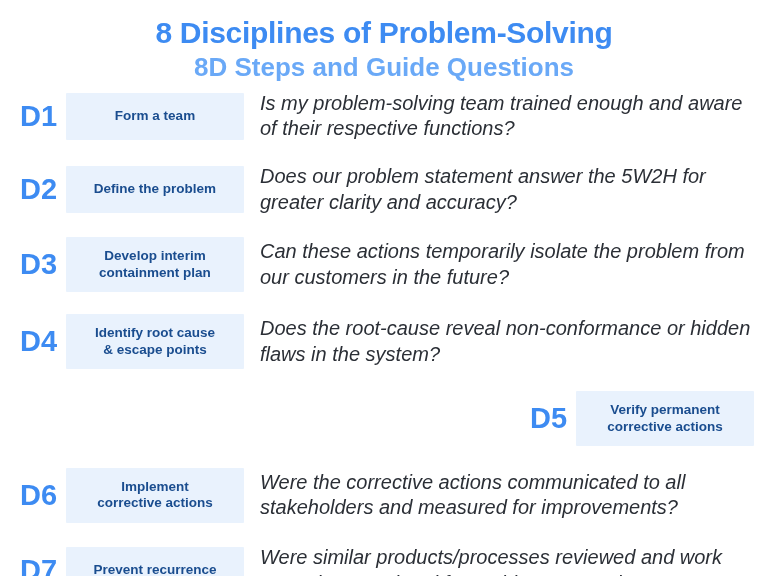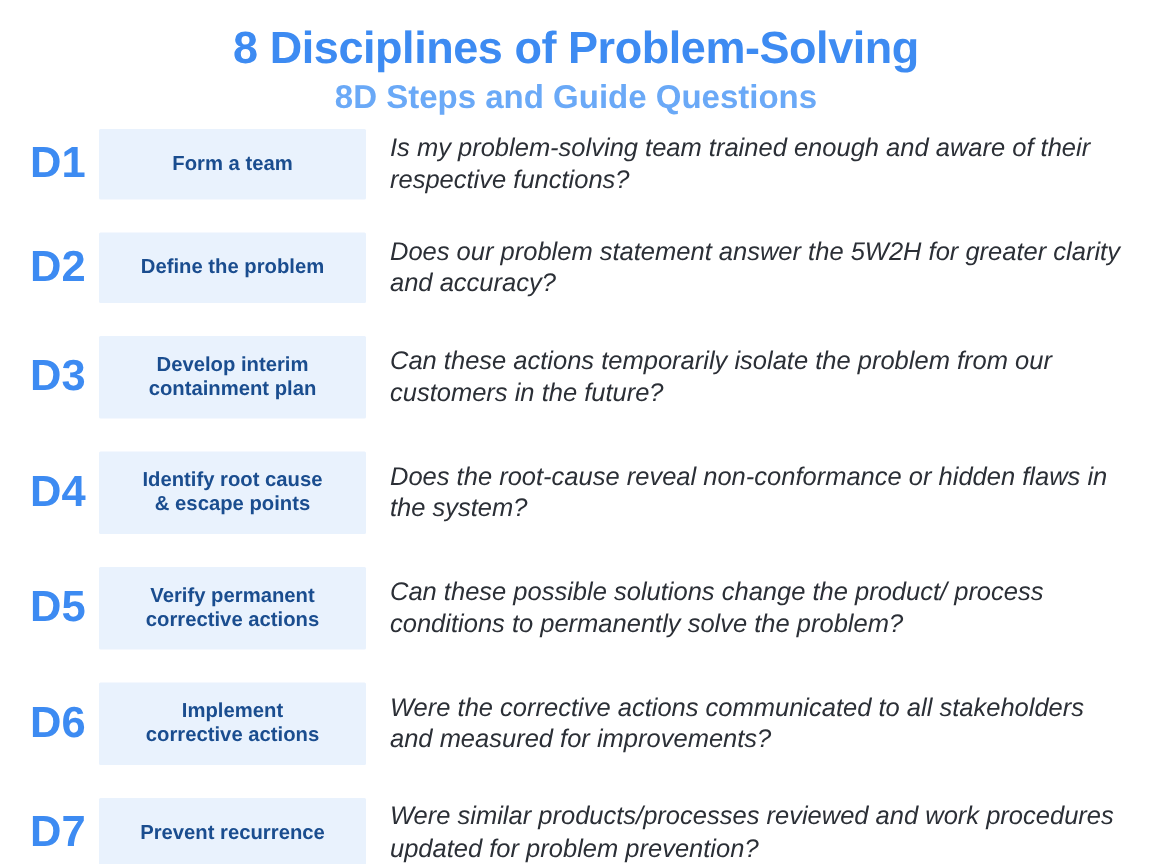--- a/index.html
+++ b/index.html
@@ -24,21 +24,21 @@
     text-align: center;
     font-size: 30px;
     font-weight: bold;
     color: #3d8bf2;
     letter-spacing: -0.3px;
     line-height: 1.12;
     margin: 6px 0 0 0;
   }
   .subtitle {
     text-align: center;
-    font-size: 22px;
+    font-size: 26px;
     font-weight: bold;
     color: #6aa9f7;
     line-height: 1.2;
     margin: 2px 0 8px 0;
   }
   .rows {
     display: flex;
     flex-direction: column;
     gap: 22px;
     margin-top: 4px;
@@ -73,21 +73,21 @@
     box-sizing: border-box;
     min-height: 47px;
     display: flex;
     align-items: center;
     justify-content: center;
     border-radius: 1px;
   }
   .question {
     flex: 1 1 auto;
     padding-left: 16px;
-    font-size: 17px;
+    font-size: 20px;
     font-style: italic;
     color: #2b2f36;
     line-height: 1.28;
   }
   .footer {
     display: flex;
     align-items: center;
     justify-content: center;
     gap: 20px;
     margin-top: 9px;
@@ -140,21 +140,20 @@
 
     <div class="row">
       <div class="dcode">D4</div>
       <div class="step">Identify root cause &amp; escape points</div>
       <div class="question">Does the root-cause reveal non-conformance or hidden flaws in the system?</div>
     </div>
 
     <div class="row">
       <div class="dcode">D5</div>
       <div class="step">Verify permanent corrective actions</div>
-      <div class="question">Can these possible solutions change the product/ process conditions to permanently solve the problem?</div>
     </div>
 
     <div class="row">
       <div class="dcode">D6</div>
       <div class="step">Implement corrective actions</div>
       <div class="question">Were the corrective actions communicated to all stakeholders and measured for improvements?</div>
     </div>
 
     <div class="row">
       <div class="dcode">D7</div>

